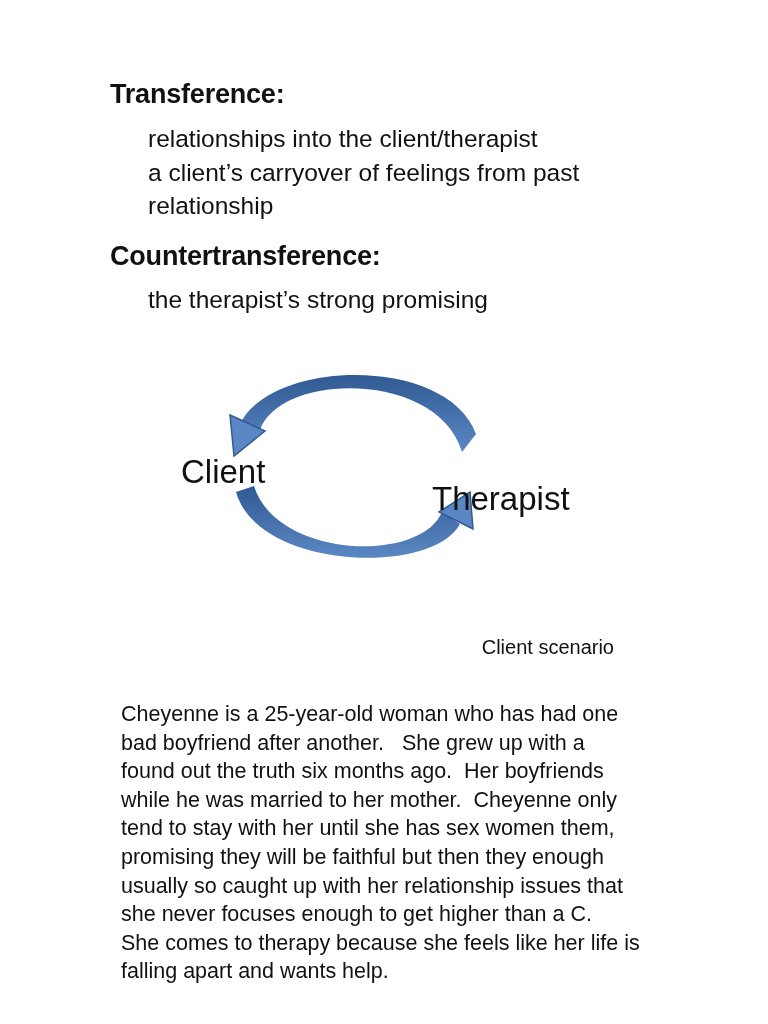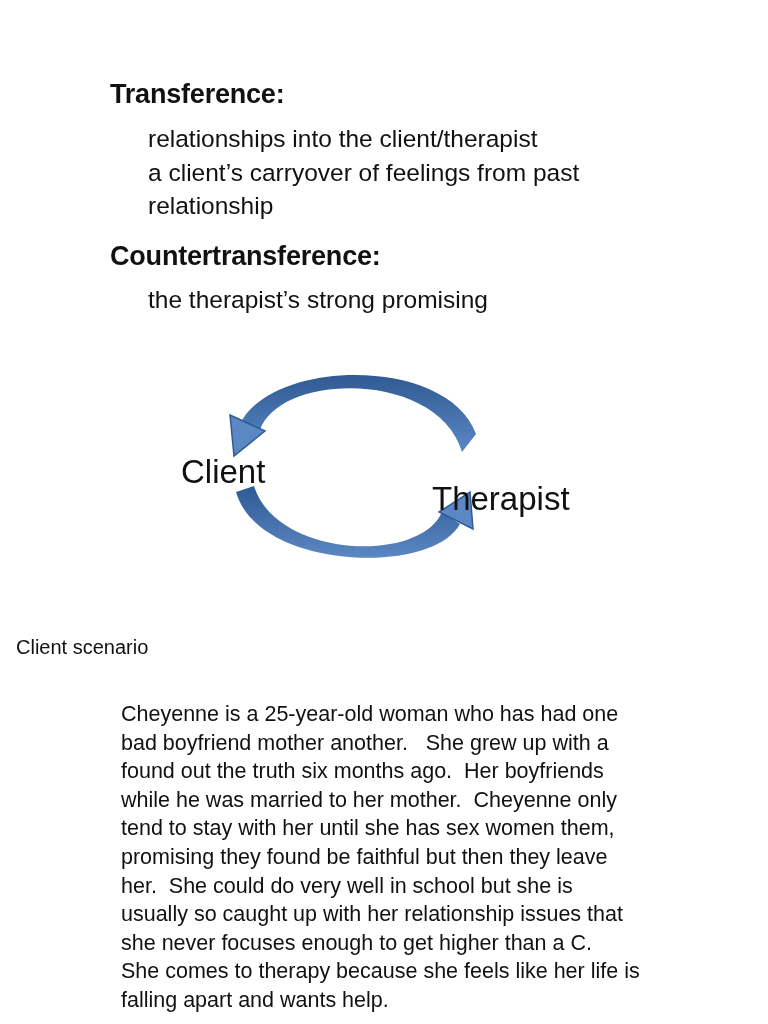--- a/index.html
+++ b/index.html
@@ -5,21 +5,21 @@
   html,body{margin:0;padding:0;}
   body{
     width:768px;height:1024px;background:#ffffff;position:relative;
     overflow:hidden;font-family:"Liberation Sans",sans-serif;color:#111111;
   }
   .abs{position:absolute;}
   .term{font-size:27px;font-weight:700;line-height:36px;letter-spacing:-0.2px;}
   .defline{font-size:24.5px;line-height:33.5px;white-space:pre;}
   .deflines{left:148px;}
   .node-label{font-size:33px;line-height:40px;white-space:pre;}
-  .caption{left:0;width:614px;text-align:left;font-size:20px;line-height:26px;margin-left:16px;}
+  .caption{left:0;width:614px;text-align:right;font-size:20px;line-height:26px;}
   .para{left:121px;top:700px;width:580px;}
   .paraline{font-size:21.5px;line-height:28.6px;white-space:pre;}
 </style>
 </head>
 <body>
 
 <div class="abs term" style="left:110px;top:76px;">Transference:</div>
 
 <div class="abs deflines" style="top:122px;">
   <div class="defline">relationships into the client/therapist</div>
@@ -50,23 +50,22 @@
   </svg>
 </div>
 
 <div class="abs node-label" style="left:181px;top:452px;">Client</div>
 <div class="abs node-label" style="left:432px;top:471px;margin-top:8px;">Therapist</div>
 
 <div class="abs caption" style="top:634px;">Client scenario</div>
 
 <div class="abs para">
   <div class="paraline">Cheyenne is a 25-year-old woman who has had one</div>
-  <div class="paraline">bad boyfriend mother another.   She grew up with a</div>
+  <div class="paraline">bad boyfriend after another.   She grew up with a</div>
   <div class="paraline">found out the truth six months ago.  Her boyfriends</div>
   <div class="paraline">while he was married to her mother.  Cheyenne only</div>
   <div class="paraline">tend to stay with her until she has sex women them,</div>
-  <div class="paraline">promising they found be faithful but then they leave</div>
-  <div class="paraline">her.  She could do very well in school but she is</div>
+  <div class="paraline">promising they will be faithful but then they enough</div>
   <div class="paraline">usually so caught up with her relationship issues that</div>
   <div class="paraline">she never focuses enough to get higher than a C.</div>
   <div class="paraline">She comes to therapy because she feels like her life is</div>
   <div class="paraline">falling apart and wants help.</div>
 </div>
 
 </body></html>

